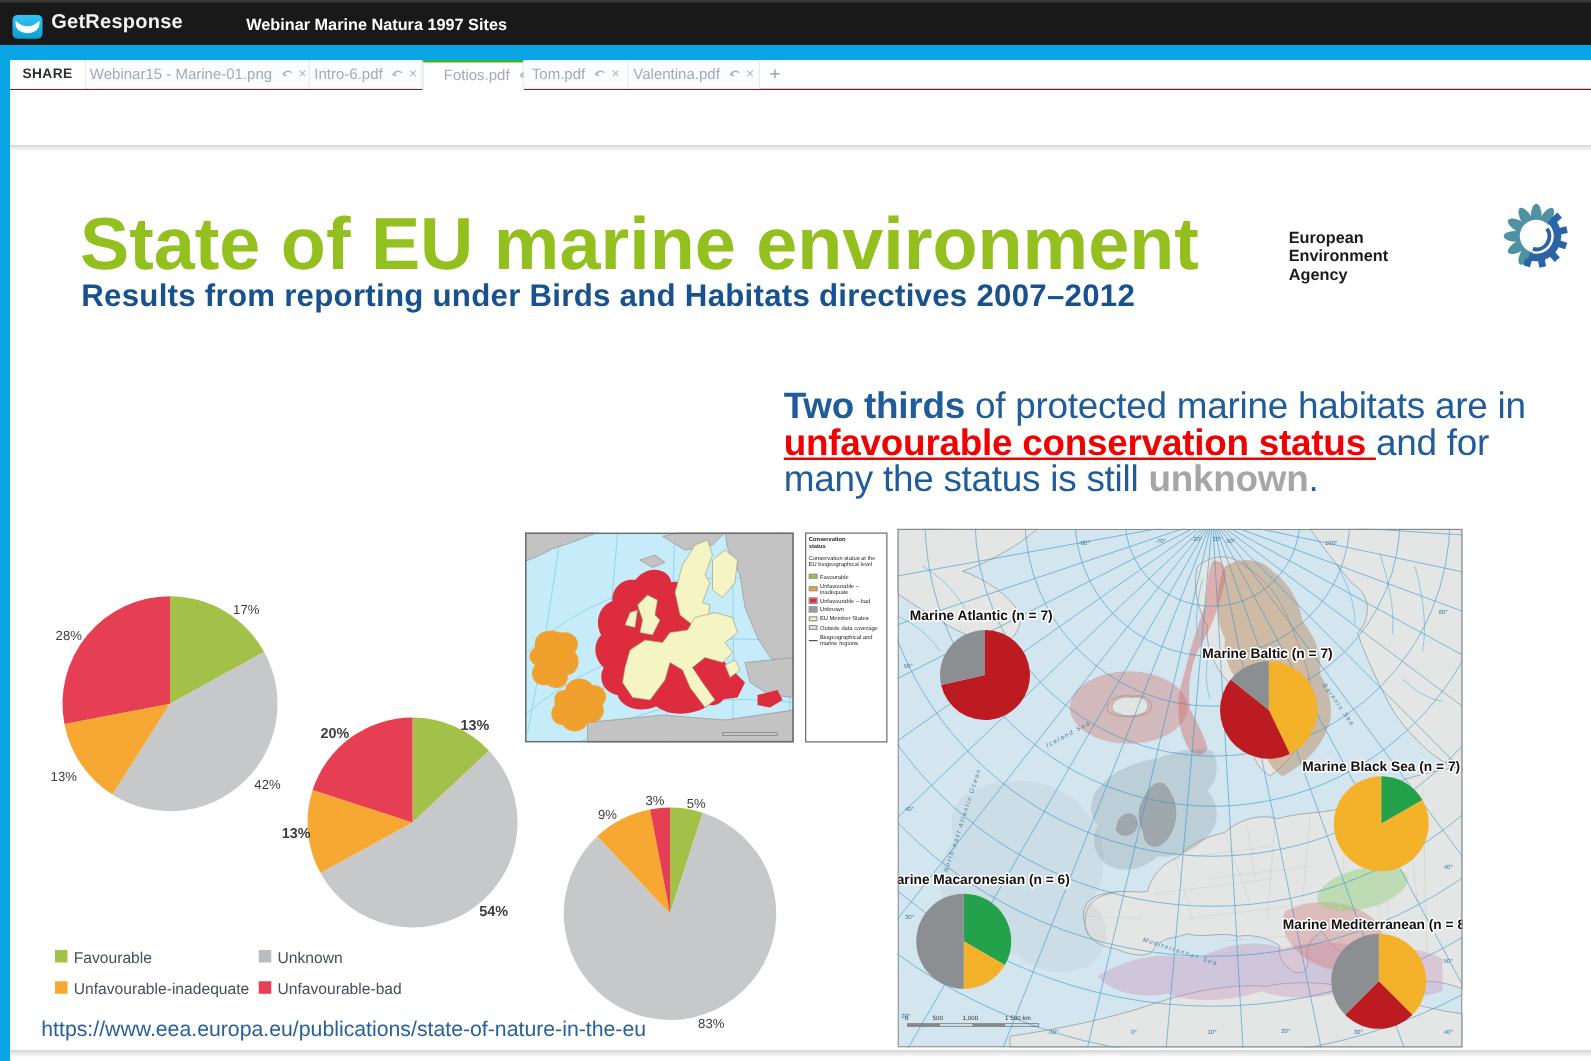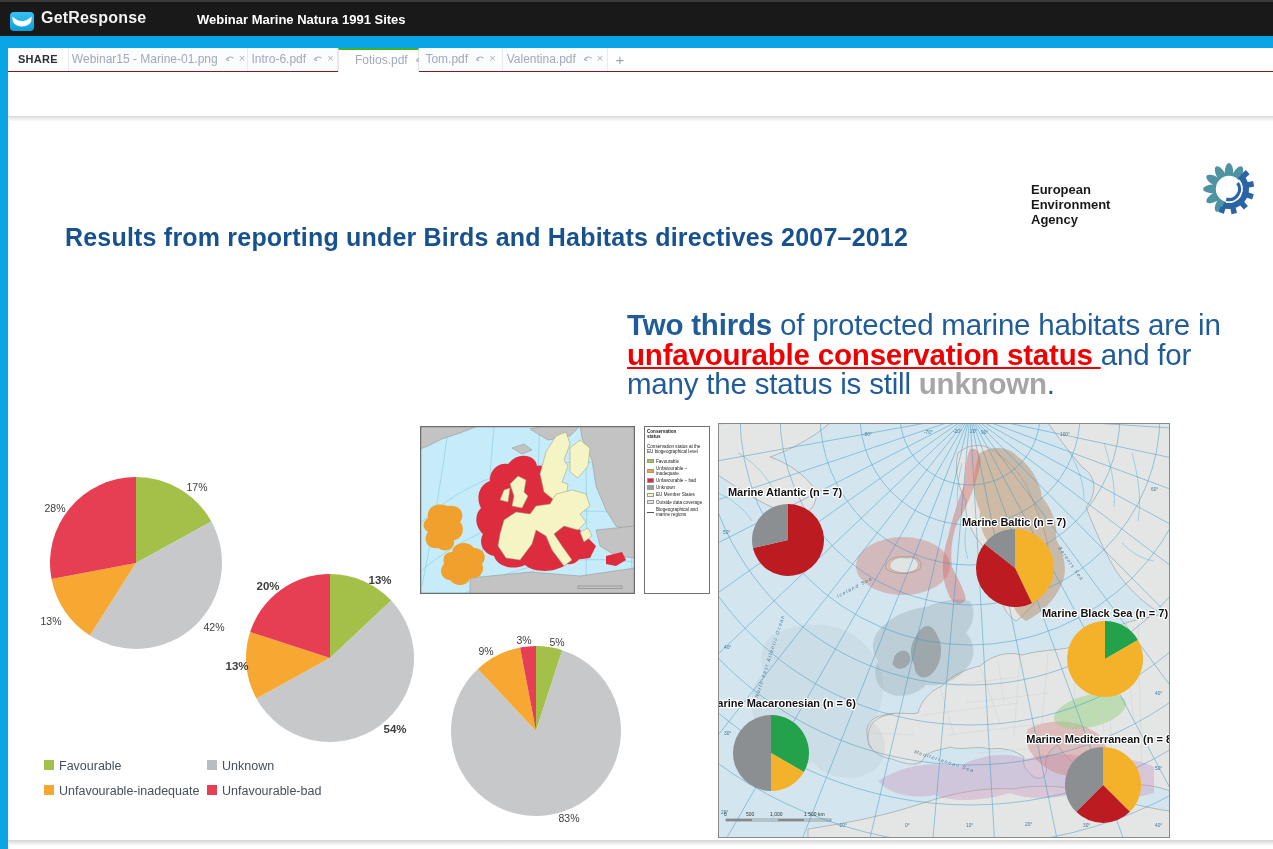--- a/index.html
+++ b/index.html
@@ -72,21 +72,21 @@
 </head>
 <body>
 <div id="page">
   <div class="abs" id="topbar"></div>
   <div class="abs" id="grlogo">
     <svg width="24" height="19" viewBox="0 0 24 19" style="position:absolute;left:0;top:0">
       <path d="M2.5 4.5 Q12 13.5 21.5 4.5 Q22.5 10.5 17.5 13.2 Q12 15.8 6.5 13.2 Q1.5 10.5 2.5 4.5 Z" fill="#fff"></path>
     </svg>
   </div>
   <div class="abs" id="grname">GetResponse</div>
-  <div class="abs" id="doctitle">Webinar Marine Natura 1991 Sites</div>
+  <div class="abs" id="doctitle">Webinar Marine Natura 1997 Sites</div>
   <div class="abs" id="bluebar"></div>
   <div class="abs" id="bluestrip"></div>
 
   <div class="abs" id="tabrow">
     <div class="tr-cell" id="share">SHARE</div>
     <div class="tr-cell tab" style="left:62px;width:178px;">Webinar15 - Marine-01.png<svg width="11" height="9" viewBox="0 0 11 9">
           <path d="M2.5 4.5 C4 1.8, 7 1.2, 9.5 3.2" fill="none" stroke="#aab3c2" stroke-width="1.1"></path>
           <path d="M2.2 4.7 L4.8 2.6 M2.2 4.7 L5.2 5.6" fill="none" stroke="#aab3c2" stroke-width="1.1"></path>
         </svg><span class="ic">×</span></div>
     <div class="tr-cell tab" style="left:240px;width:90px;">Intro-6.pdf<svg width="11" height="9" viewBox="0 0 11 9">
@@ -103,20 +103,21 @@
         </svg><span class="ic">×</span></div>
     <div class="tr-cell tab" style="left:495px;width:105px;">Valentina.pdf<svg width="11" height="9" viewBox="0 0 11 9">
           <path d="M2.5 4.5 C4 1.8, 7 1.2, 9.5 3.2" fill="none" stroke="#aab3c2" stroke-width="1.1"></path>
           <path d="M2.2 4.7 L4.8 2.6 M2.2 4.7 L5.2 5.6" fill="none" stroke="#aab3c2" stroke-width="1.1"></path>
         </svg><span class="ic">×</span></div>
     <div class="tr-cell" id="plus" style="left:600px;width:24px;">+</div>
   </div>
 
   <div class="abs" id="slidetopshadow"></div>
 
+  <div class="abs" id="title">State of EU marine environment</div>
   <div class="abs" id="subtitle">Results from reporting under Birds and Habitats directives 2007–2012</div>
   <div class="abs" id="eeatext">European Environment Agency</div>
   <div class="abs" id="eealogo" style="left:1202px;top:162px;">
     <svg width="54" height="54" viewBox="0 0 54 54">
       <ellipse cx="34.75" cy="13.58" rx="4.4" ry="10.5" transform="rotate(30 34.75 13.58)" fill="#4f93a3"></ellipse>
       <ellipse cx="27.00" cy="11.50" rx="4.4" ry="10.5" transform="rotate(0 27.00 11.50)" fill="#4f93a3"></ellipse>
       <ellipse cx="19.25" cy="13.58" rx="4.4" ry="10.5" transform="rotate(-30 19.25 13.58)" fill="#4f93a3"></ellipse>
       <ellipse cx="13.58" cy="19.25" rx="4.4" ry="10.5" transform="rotate(-60 13.58 19.25)" fill="#4f93a3"></ellipse>
       <ellipse cx="11.50" cy="27.00" rx="4.4" ry="10.5" transform="rotate(-90 11.50 27.00)" fill="#4f93a3"></ellipse>
       <ellipse cx="13.58" cy="34.75" rx="4.4" ry="10.5" transform="rotate(-120 13.58 34.75)" fill="#4f93a3"></ellipse>
@@ -391,15 +392,16 @@
 
   <div class="lgsq" style="left:44px;top:760px;background:#a3c149;"></div>
   <div class="lgtxt" style="left:59px;top:759px;">Favourable</div>
   <div class="lgsq" style="left:207px;top:760px;background:#b9bdc0;"></div>
   <div class="lgtxt" style="left:222px;top:759px;">Unknown</div>
   <div class="lgsq" style="left:44px;top:785px;background:#f7a833;"></div>
   <div class="lgtxt" style="left:59px;top:784px;">Unfavourable-inadequate</div>
   <div class="lgsq" style="left:207px;top:785px;background:#e63e52;"></div>
   <div class="lgtxt" style="left:222px;top:784px;">Unfavourable-bad</div>
 
+  <div class="abs" id="url">https://www.eea.europa.eu/publications/state-of-nature-in-the-eu</div>
 
   <div class="abs" id="slidebotshadow"></div>
 </div>
 
 </body></html>

